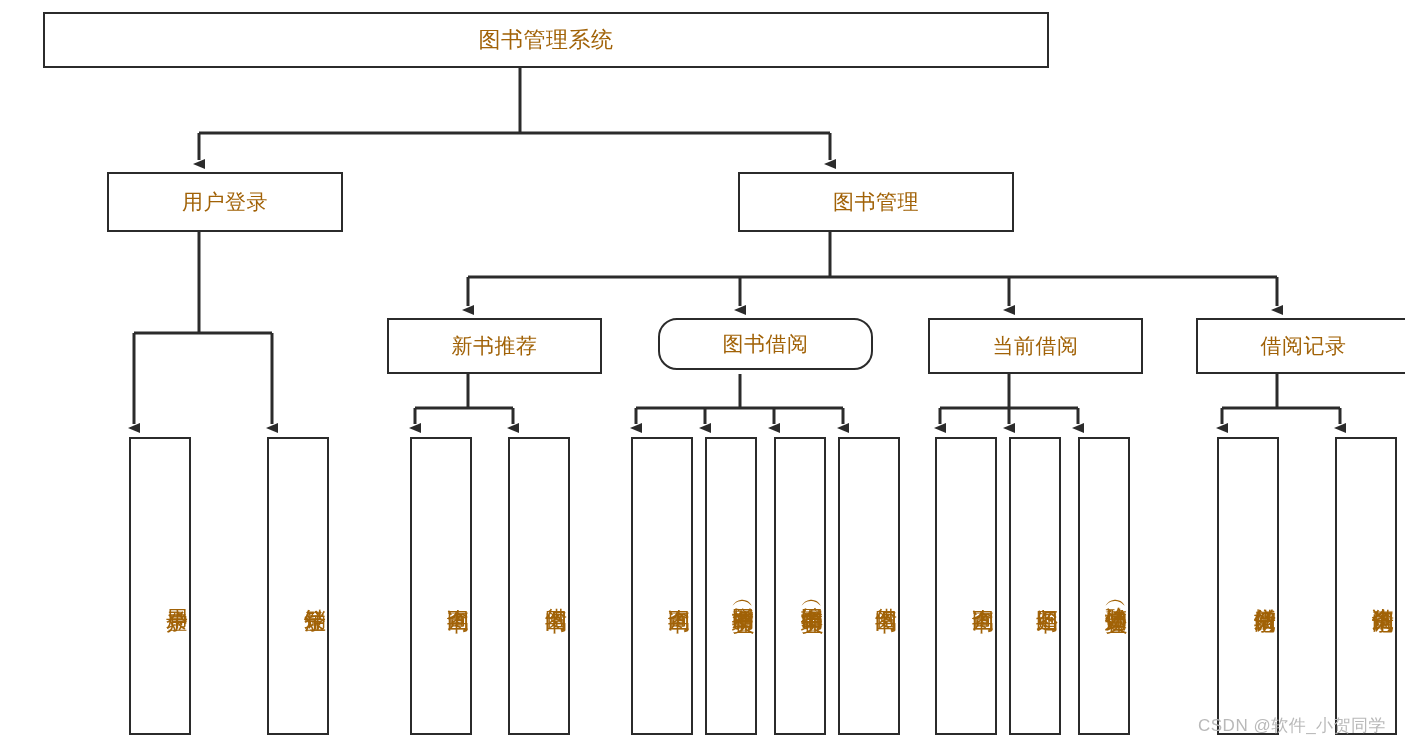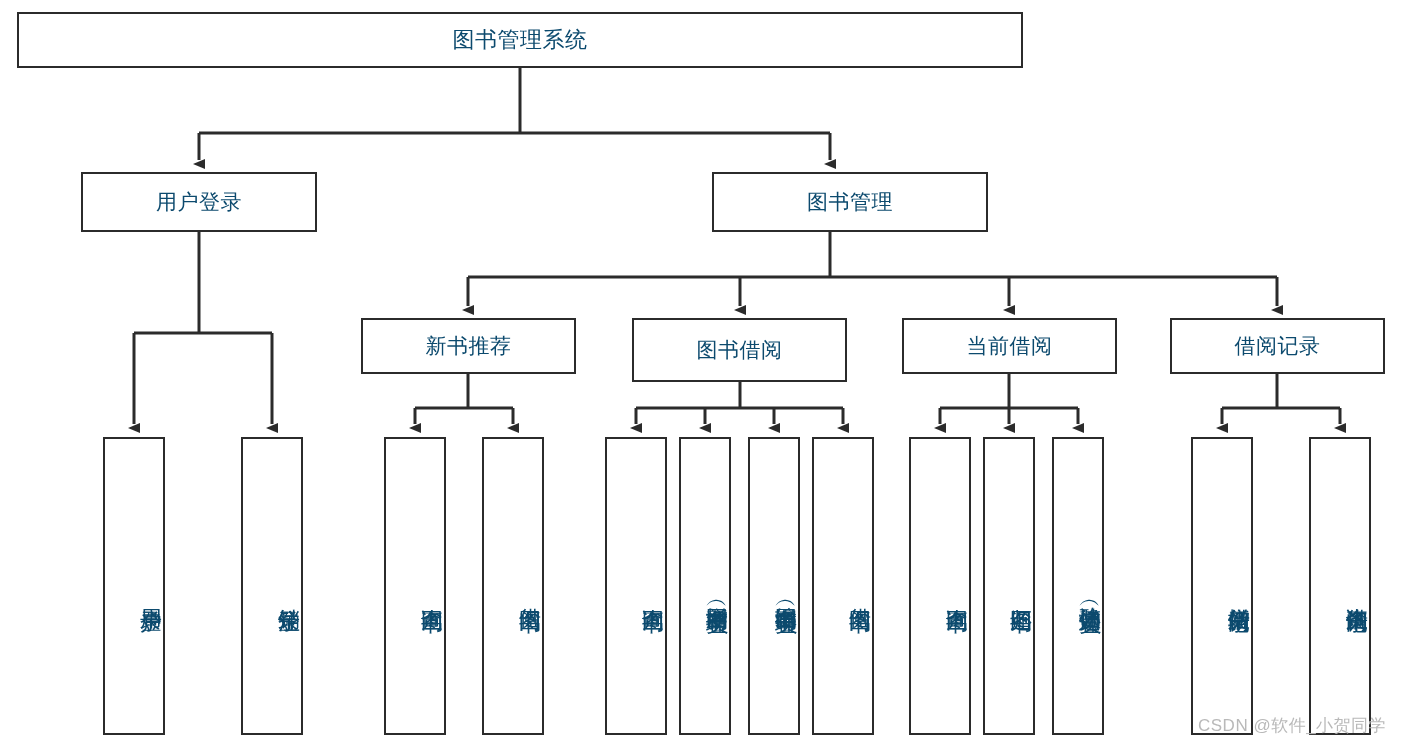--- a/index.html
+++ b/index.html
@@ -26,21 +26,22 @@
     pointer-events: none;
   }
   .node {
     position: absolute;
     box-sizing: border-box;
     background: #ffffff;
     border: 2px solid #2b2b2b;
     display: flex;
     align-items: center;
     justify-content: center;
-    color: #0c4a6e;
+    color: #a16207;
+    margin-left: 26px;
   }
   .node.horiz {
     font-size: 21px;
     letter-spacing: 0.5px;
   }
   .node.vert {
     writing-mode: vertical-rl;
     text-orientation: upright;
     font-size: 22px;
     line-height: 1.05;
@@ -128,21 +129,21 @@
   <div class="node horiz" style="left:81px; top:172px; width:236px; height:60px;">
     <span>用户登录</span>
   </div>
   <div class="node horiz" style="left:712px; top:172px; width:276px; height:60px;">
     <span>图书管理</span>
   </div>
 
   <div class="node horiz" style="left:361px; top:318px; width:215px; height:56px;">
     <span>新书推荐</span>
   </div>
-  <div class="node horiz" style="left:632px; top:318px; width:215px; height:64px;">
+  <div class="node horiz" style="left:632px; top:318px; width:215px; height:52px;border-radius:19px;">
     <span>图书借阅</span>
   </div>
   <div class="node horiz" style="left:1170px; top:318px; width:215px; height:56px;">
     <span>借阅记录</span>
   </div>
   <div class="node horiz" style="left:902px; top:318px; width:215px; height:56px;">
     <span>当前借阅</span>
   </div>
 
   <div class="node vert" style="left:103px; top:437px; width:62px; height:298px;">

